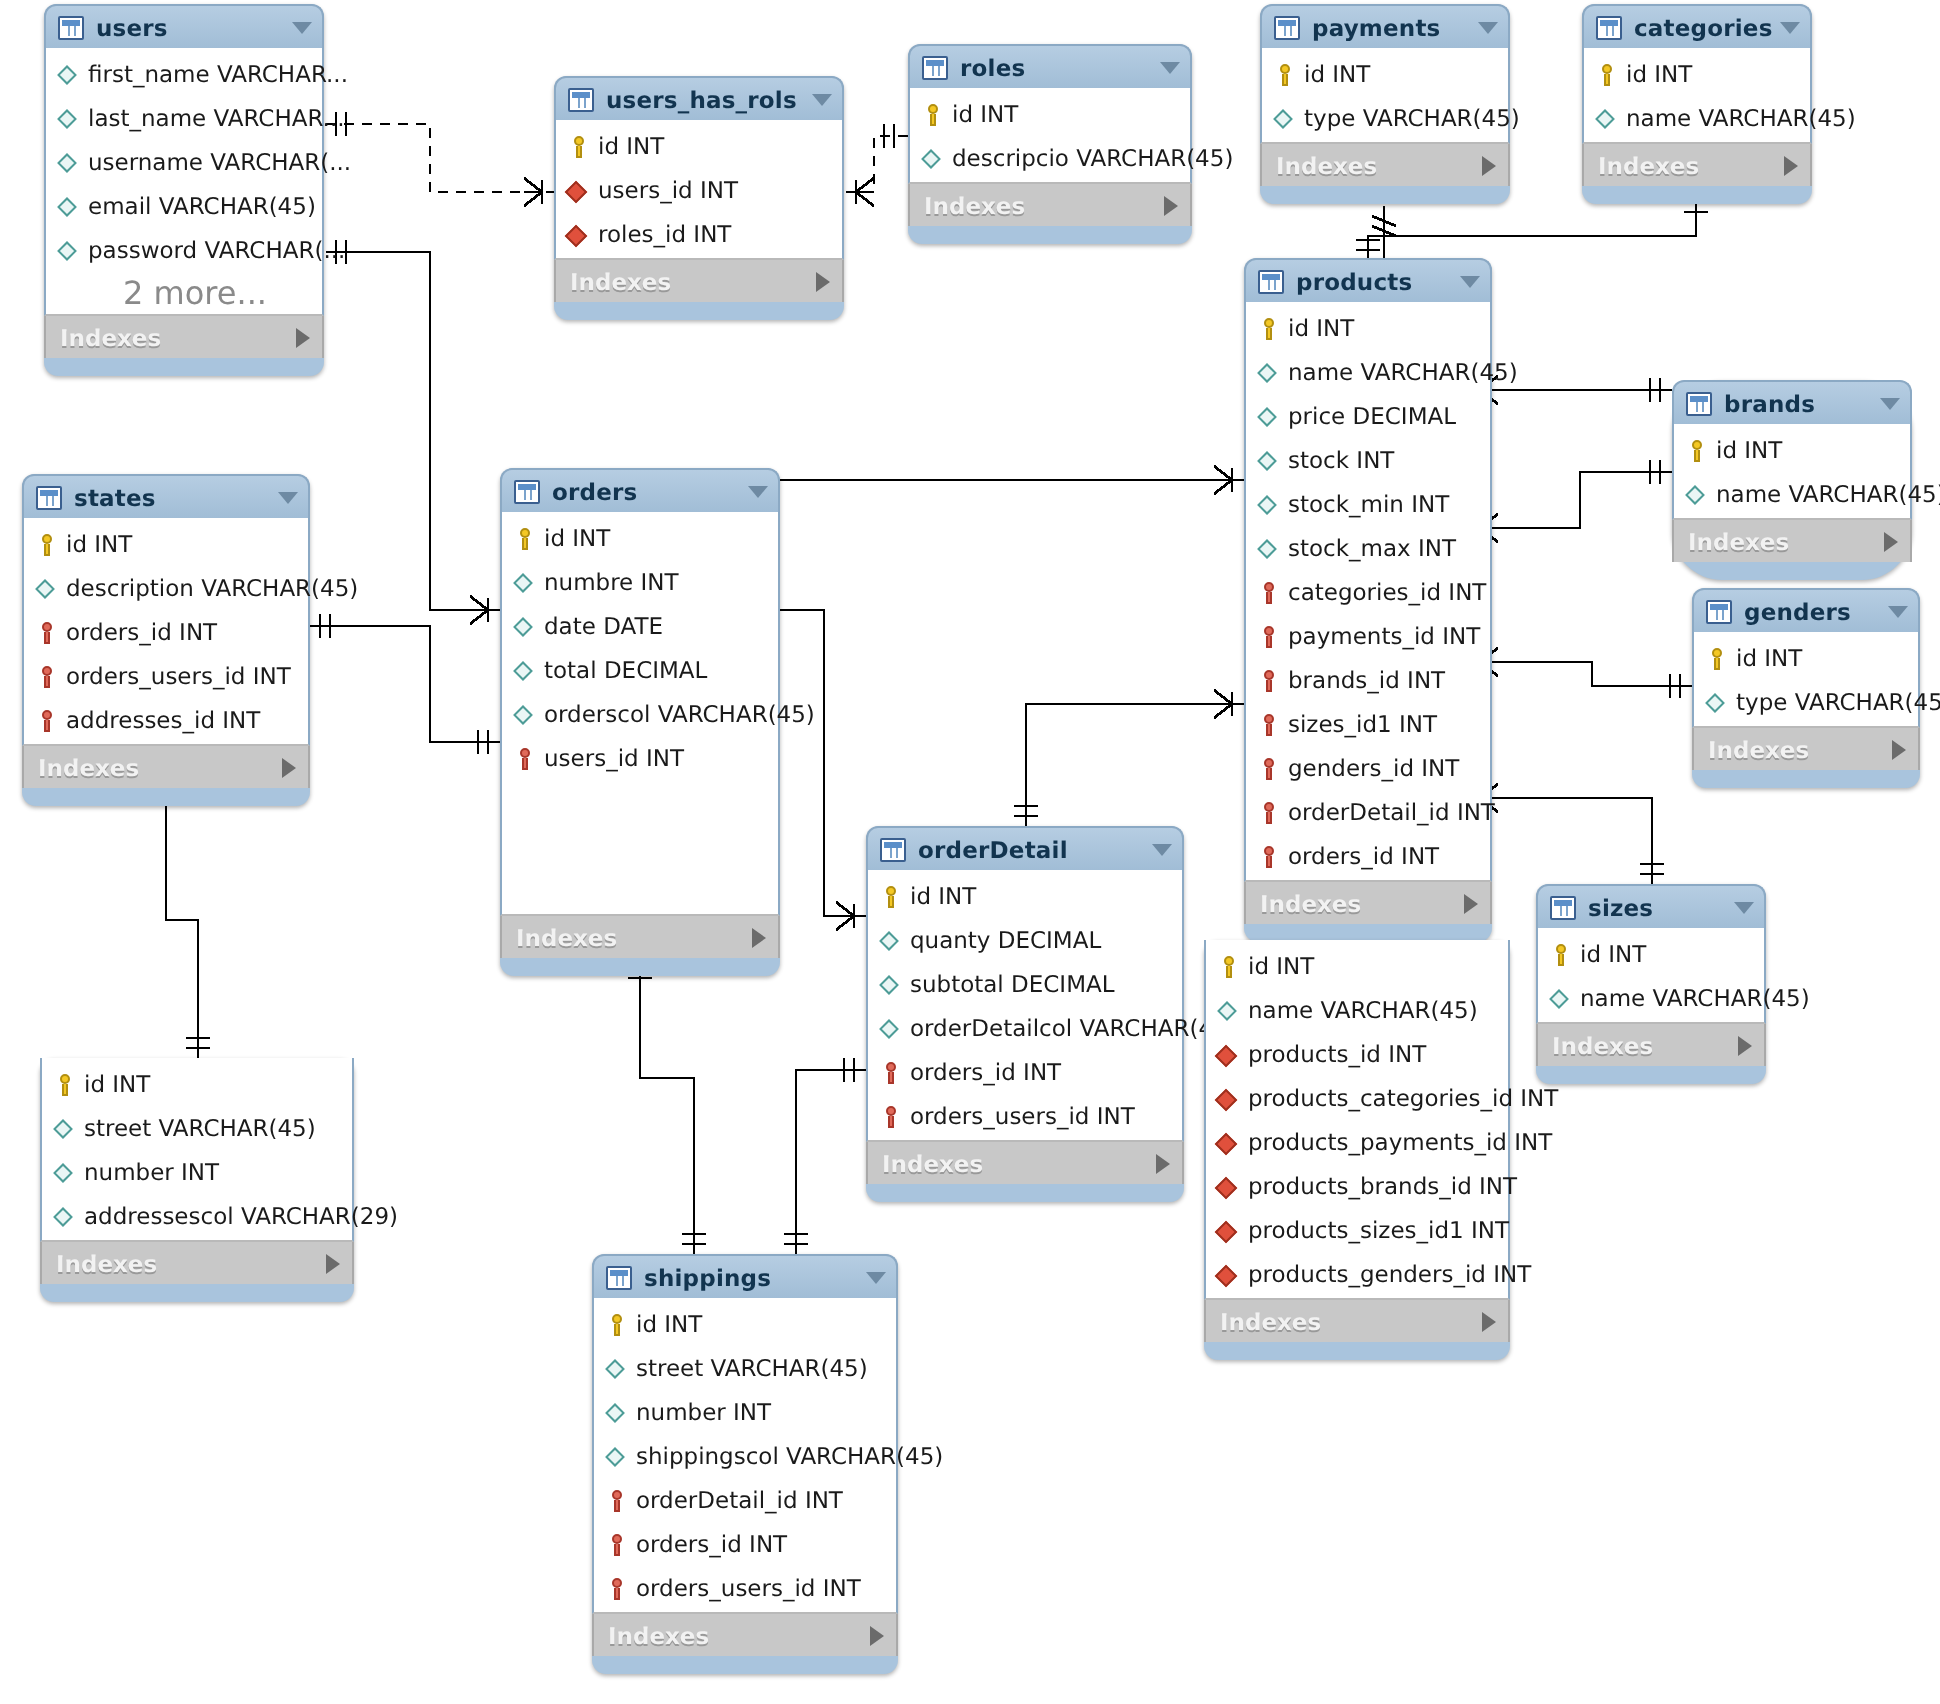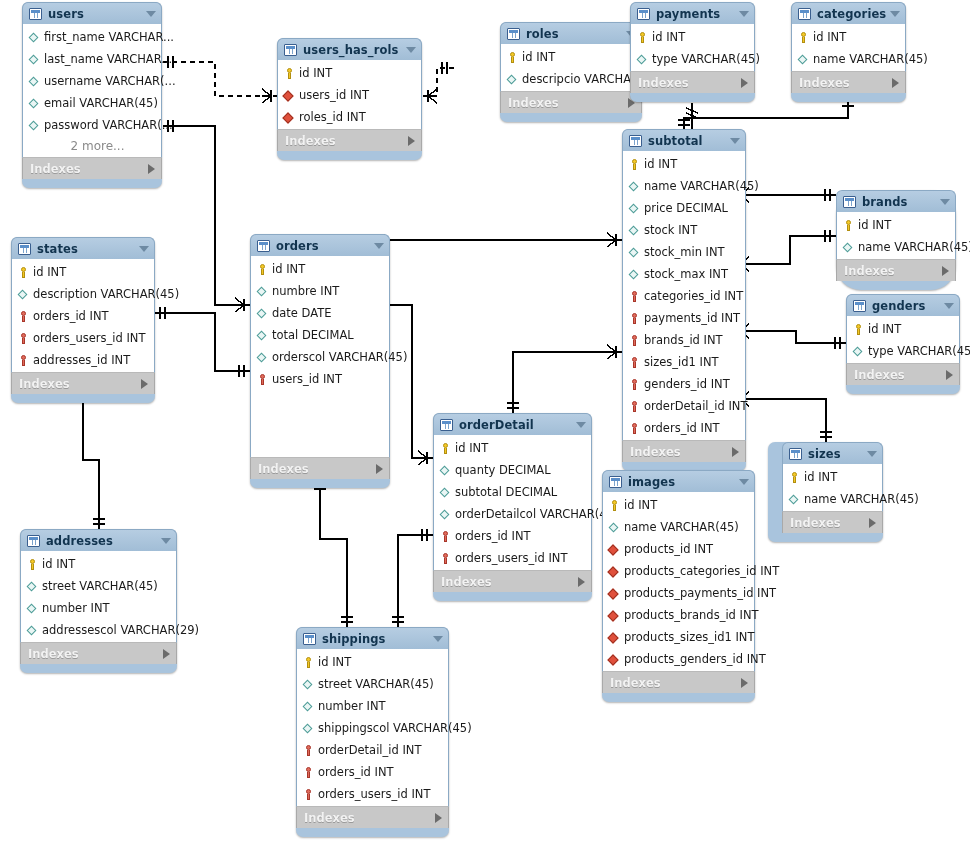--- a/index.html
+++ b/index.html
@@ -176,21 +176,21 @@
     background: #e0503c;
     border: 1px solid #9e2f1e;
     transform: rotate(45deg);
     box-sizing: border-box;
   }
   .col-more {
     height: 20px;
     display: flex;
     align-items: center;
     justify-content: center;
-    font-size: 12px;
+    font-size: 16px;
     color: #8a8a8a;
     padding-left: 11px;
   }
   .col-filler {
     background: #ffffff;
   }
   .tbl-indexes {
     height: 21px;
     background: #c8c8c8;
     border-left: 1px solid #a9a9a9;
@@ -393,21 +393,21 @@
           <div class="col">
             <span class="glyph g-fkd"></span>
             <span>roles_id INT</span>
           </div>
         </div>
         <div class="tbl-indexes">
           <span class="idx-label">Indexes</span>
           <span class="idx-arrow"></span>
         </div>
       </div>
-      <div class="table-box" style="left: 454px; top: 22px; width: 142px; margin-left: 46px;">
+      <div class="table-box" style="left: 454px; top: 22px; width: 142px;">
         <div class="tbl-header">
           <span class="tbl-icon"></span>
           <span class="tbl-title">roles</span>
           <span class="tbl-caret"></span>
         </div>
         <div class="tbl-cols">
           <div class="col">
             <span class="glyph g-pk"></span>
             <span>id INT</span>
           </div>
@@ -459,21 +459,21 @@
           </div>
         </div>
         <div class="tbl-indexes">
           <span class="idx-label">Indexes</span>
           <span class="idx-arrow"></span>
         </div>
       </div>
       <div class="table-box" style="left: 622px; top: 129px; width: 124px;">
         <div class="tbl-header">
           <span class="tbl-icon"></span>
-          <span class="tbl-title">subtotal</span>
+          <span class="tbl-title">products</span>
           <span class="tbl-caret"></span>
         </div>
         <div class="tbl-cols">
           <div class="col">
             <span class="glyph g-pk"></span>
             <span>id INT</span>
           </div>
           <div class="col">
             <span class="glyph g-col"></span>
             <span>name VARCHAR(45)</span>
@@ -563,21 +563,21 @@
           <div class="col">
             <span class="glyph g-col"></span>
             <span>type VARCHAR(45)</span>
           </div>
         </div>
         <div class="tbl-indexes">
           <span class="idx-label">Indexes</span>
           <span class="idx-arrow"></span>
         </div>
       </div>
-      <div class="table-box" style="left: 768px; top: 442px; width: 115px; padding-left: 14px;">
+      <div class="table-box" style="left: 768px; top: 442px; width: 115px;">
         <div class="tbl-header">
           <span class="tbl-icon"></span>
           <span class="tbl-title">sizes</span>
           <span class="tbl-caret"></span>
         </div>
         <div class="tbl-cols">
           <div class="col">
             <span class="glyph g-pk"></span>
             <span>id INT</span>
           </div>
@@ -693,25 +693,20 @@
             <span class="glyph g-fk"></span>
             <span>orders_users_id INT</span>
           </div>
         </div>
         <div class="tbl-indexes">
           <span class="idx-label">Indexes</span>
           <span class="idx-arrow"></span>
         </div>
       </div>
       <div class="table-box" style="left: 602px; top: 470px; width: 153px;">
-        <div class="tbl-header">
-          <span class="tbl-icon"></span>
-          <span class="tbl-title">images</span>
-          <span class="tbl-caret"></span>
-        </div>
         <div class="tbl-cols">
           <div class="col">
             <span class="glyph g-pk"></span>
             <span>id INT</span>
           </div>
           <div class="col">
             <span class="glyph g-col"></span>
             <span>name VARCHAR(45)</span>
           </div>
           <div class="col">
@@ -738,25 +733,20 @@
             <span class="glyph g-fkd"></span>
             <span>products_genders_id INT</span>
           </div>
         </div>
         <div class="tbl-indexes">
           <span class="idx-label">Indexes</span>
           <span class="idx-arrow"></span>
         </div>
       </div>
       <div class="table-box" style="left: 20px; top: 529px; width: 157px;">
-        <div class="tbl-header">
-          <span class="tbl-icon"></span>
-          <span class="tbl-title">addresses</span>
-          <span class="tbl-caret"></span>
-        </div>
         <div class="tbl-cols">
           <div class="col">
             <span class="glyph g-pk"></span>
             <span>id INT</span>
           </div>
           <div class="col">
             <span class="glyph g-col"></span>
             <span>street VARCHAR(45)</span>
           </div>
           <div class="col">

